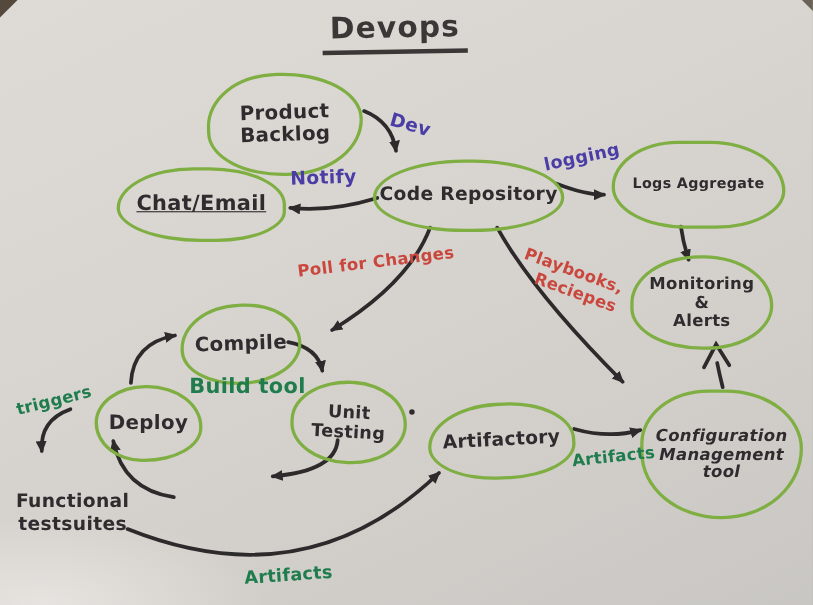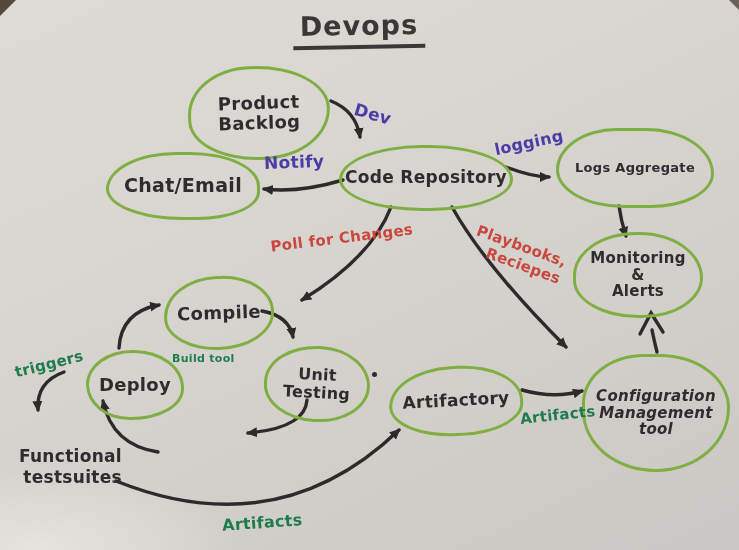--- a/index.html
+++ b/index.html
@@ -20,21 +20,21 @@
     border-bottom:4px solid #3a3837;padding-bottom:4px;transform:rotate(-1deg);
   }
   .node{
     position:absolute;border:3px solid #7fae42;background:transparent;
     display:flex;align-items:center;justify-content:center;text-align:center;
     font-weight:bold;line-height:1.12;white-space:pre-line;letter-spacing:.3px;
   }
   #n-product{left:188px;top:66px;width:136px;height:88px;font-size:18px;
     border-radius:45% 55% 48% 52%/52% 48% 55% 45%;transform:rotate(-2deg);}
   #n-chat{left:106px;top:152px;width:148px;height:62px;font-size:19px;
-    border-radius:50% 50% 45% 55%/60% 55% 45% 50%;}
+    border-radius:50% 50% 45% 55%/60% 55% 45% 50%;text-decoration:underline;}
   #n-code{left:339px;top:145px;width:168px;height:60px;font-size:17px;
     border-radius:50% 50% 50% 50%/55% 55% 50% 50%;}
   #n-logs{left:556px;top:128px;width:152px;height:74px;font-size:13px;
     border-radius:40% 45% 42% 45%/55% 60% 45% 50%;text-align:right;}
   #n-monitor{left:573px;top:232px;width:124px;height:80px;font-size:15px;
     border-radius:50% 50% 48% 52%/52% 55% 48% 45%;}
   #n-compile{left:164px;top:276px;width:104px;height:68px;font-size:18px;
     border-radius:50% 48% 52% 50%/55% 50% 50% 45%;transform:rotate(-2deg);}
   #n-deploy{left:86px;top:350px;width:92px;height:64px;font-size:18px;
     border-radius:48% 52% 55% 45%/50% 55% 45% 52%;}
@@ -49,23 +49,23 @@
   .lbl{position:absolute;font-weight:bold;white-space:pre-line;letter-spacing:.3px;}
   .purple{color:#4b3da6;}
   .red{color:#c9473d;}
   .green{color:#1f7c4d;}
   .ink{color:#2e2c2e;}
   #l-dev{left:354px;top:104px;font-size:17px;transform:rotate(16deg);}
   #l-notify{left:264px;top:152px;font-size:17px;transform:rotate(-2deg);}
   #l-logging{left:494px;top:133px;font-size:16px;transform:rotate(-12deg);}
   #l-poll{left:270px;top:229px;font-size:15px;transform:rotate(-7deg);}
   #l-playbooks{left:468px;top:236px;width:98px;font-size:15px;text-align:right;transform:rotate(20deg);}
-  #l-build{left:172px;top:352px;font-size:11px;}
+  #l-build{left:172px;top:340px;font-size:19px;}
   #l-triggers{left:14px;top:355px;font-size:15px;transform:rotate(-14deg);}
-  #l-functional{left:10px;top:446px;width:112px;font-size:17px;text-align:right;line-height:1.25;}
+  #l-functional{left:10px;top:446px;width:112px;font-size:17px;text-align:center;line-height:1.25;}
   #l-artifacts1{left:222px;top:513px;font-size:16px;transform:rotate(-4deg);}
   #l-artifacts2{left:520px;top:406px;font-size:15px;transform:rotate(-6deg);}
   svg.arrows{position:absolute;left:0;top:0;}
   .dot{position:absolute;left:372px;top:372px;width:5px;height:5px;border-radius:50%;background:#2e2c2e;}
 </style>
 </head>
 <body>
 
 <div class="canvas">
   <div class="sheen"></div>

